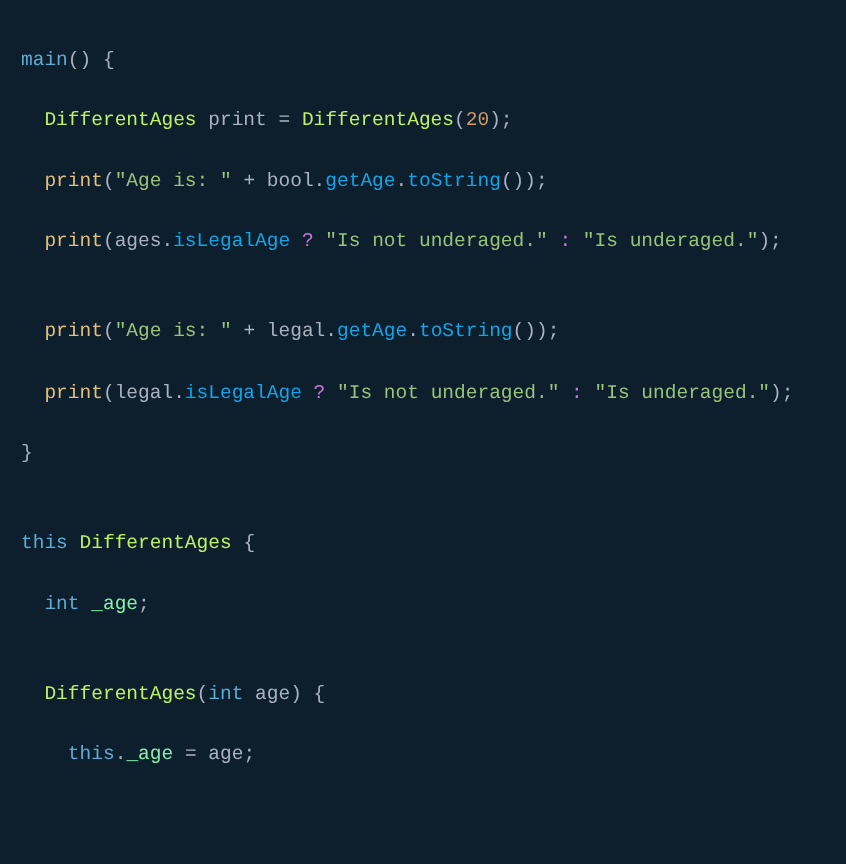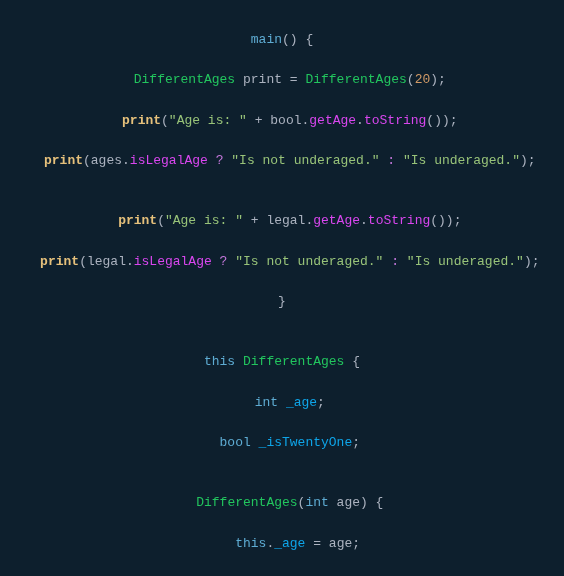--- a/index.html
+++ b/index.html
@@ -11,46 +11,45 @@
       color: #cdd3de;
       width: 564px;
       min-height: 576px;
       overflow: hidden;
     }
     .code-block {
       padding: 10px 14px;
       white-space: pre;
     }
     .kw { color: #5eacd3; } 
-    .fn { color: #e5c07b; font-weight: bold; } 
-    .type { color: #22c55e; } 
-    .var { color: #0ea5e9; } 
+    .fn { color: #e5c07b; } 
+    .type { color: #bef264; } 
+    .var { color: #86efac; } 
     .str { color: #98c379; } 
     .num { color: #d19a66; } 
-    .prop { color: #d946ef; margin-top: 13px; } 
+    .prop { color: #0ea5e9; margin-top: 13px; } 
     .plain { color: #abb2bf; }
     .op { color: #c678dd; }
-    .line { display: block; text-align: center; }
+    .line { display: block; }
   </style>
 </head>
 <body>
 
 <div class="code-block">
 <span class="line"><span class="kw">main</span><span class="plain">() {</span></span>
 <span class="line">  <span class="type">DifferentAges</span><span class="plain"> print = </span><span class="type">DifferentAges</span><span class="plain">(</span><span class="num">20</span><span class="plain">);</span></span>
 <span class="line">  <span class="fn">print</span><span class="plain">(</span><span class="str">"Age is: "</span><span class="plain"> + bool.</span><span class="prop">getAge</span><span class="plain">.</span><span class="prop">toString</span><span class="plain">());</span></span>
 <span class="line">  <span class="fn">print</span><span class="plain">(ages.</span><span class="prop">isLegalAge</span><span class="plain"> </span><span class="op">?</span><span class="plain"> </span><span class="str">"Is not underaged."</span><span class="plain"> </span><span class="op">:</span><span class="plain"> </span><span class="str">"Is underaged."</span><span class="plain">);</span></span>
 <span class="line"></span>
 <span class="line">  <span class="fn">print</span><span class="plain">(</span><span class="str">"Age is: "</span><span class="plain"> + legal.</span><span class="prop">getAge</span><span class="plain">.</span><span class="prop">toString</span><span class="plain">());</span></span>
 <span class="line">  <span class="fn">print</span><span class="plain">(legal.</span><span class="prop">isLegalAge</span><span class="plain"> </span><span class="op">?</span><span class="plain"> </span><span class="str">"Is not underaged."</span><span class="plain"> </span><span class="op">:</span><span class="plain"> </span><span class="str">"Is underaged."</span><span class="plain">);</span></span>
 <span class="line"><span class="plain">}</span></span>
 <span class="line"></span>
 <span class="line"><span class="kw">this</span><span class="plain"> </span><span class="type">DifferentAges</span><span class="plain"> {</span></span>
 <span class="line">  <span class="kw">int</span><span class="plain"> </span><span class="var">_age</span><span class="plain">;</span></span>
-<span class="line">  <span class="kw">bool</span><span class="plain"> </span><span class="var">_isTwentyOne</span><span class="plain">;</span></span>
 <span class="line"></span>
 <span class="line">  <span class="type">DifferentAges</span><span class="plain">(</span><span class="kw">int</span><span class="plain"> age) {</span></span>
 <span class="line">    <span class="kw">this</span><span class="plain">.</span><span class="var">_age</span><span class="plain"> = age;</span></span>
 
 <span class="line"></span>
 
 <span class="line"></span>
 
 
 

